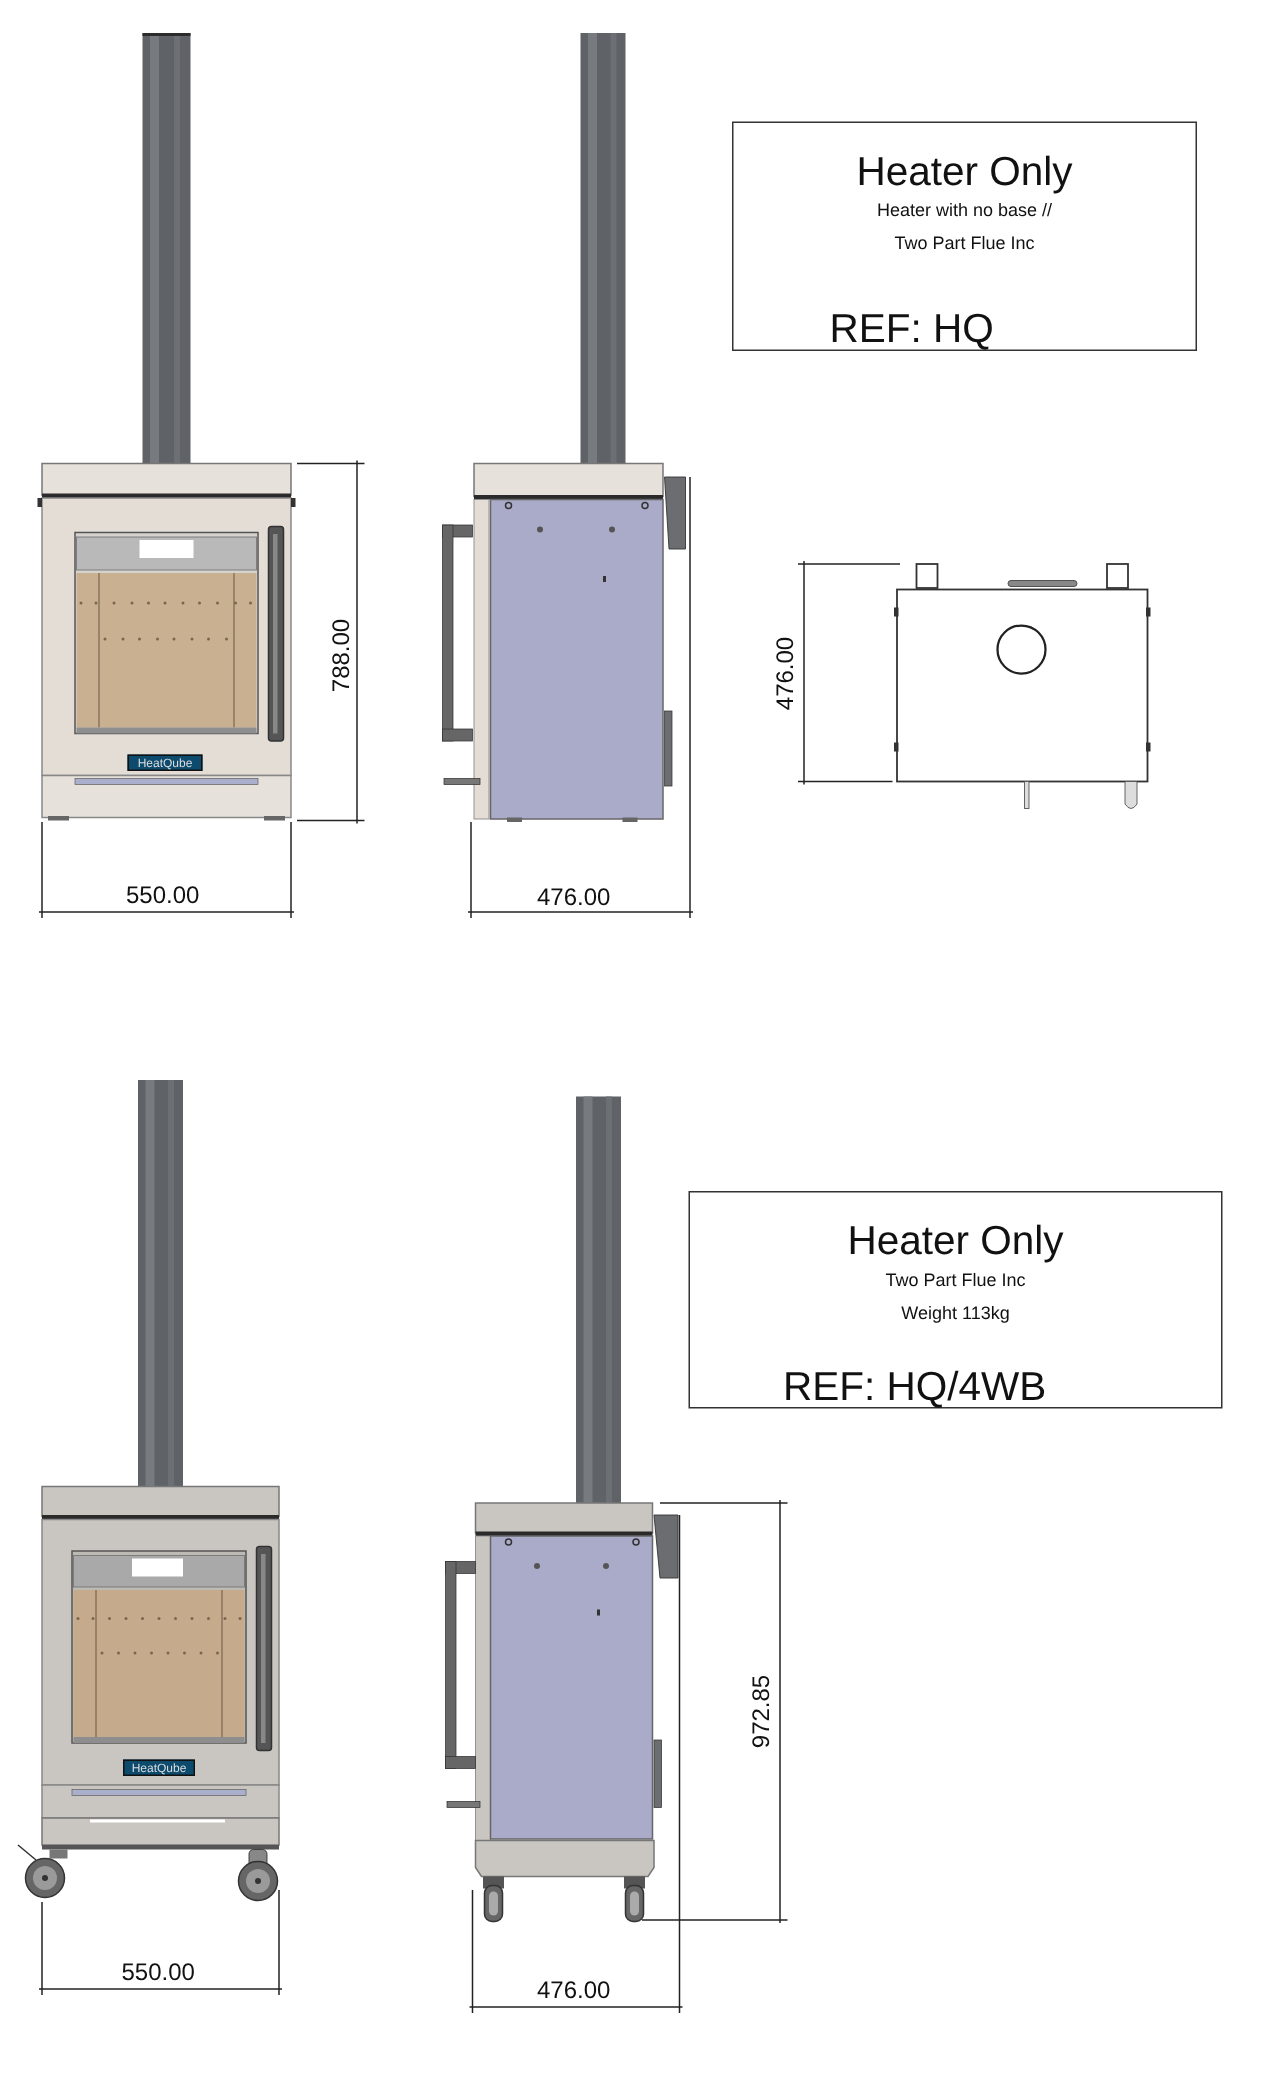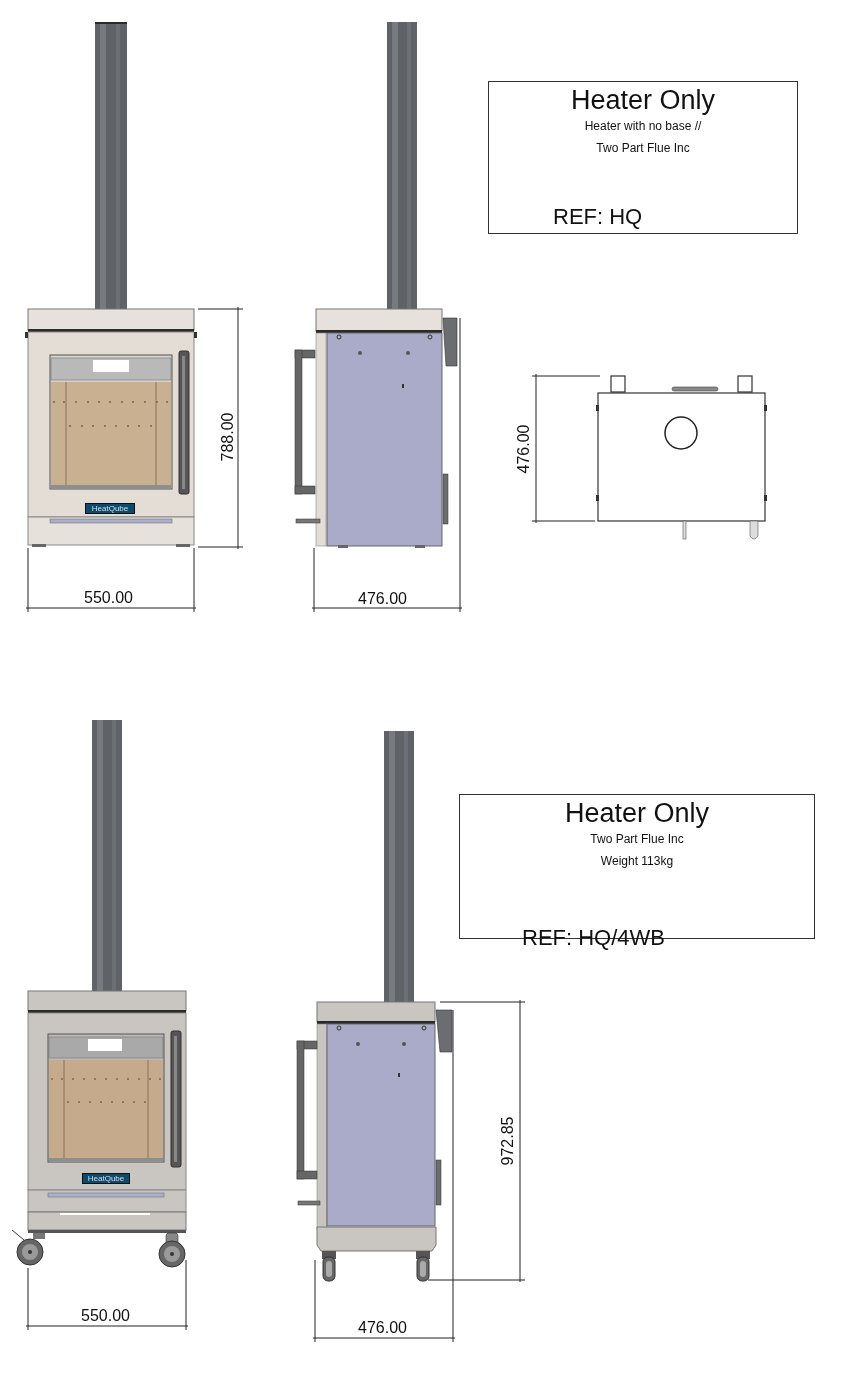--- a/index.html
+++ b/index.html
@@ -1,22 +1,22 @@
 <!DOCTYPE html>
 <html><head>
 <meta charset="utf-8">
 <style>
   html, body { margin:0; padding:0; background:#ffffff; }
   body { width:850px; height:1391px; position:relative; overflow:hidden; font-family:"Liberation Sans", sans-serif; color:#111; }
   .abs { position:absolute; }
   svg { position:absolute; left:0; top:0; }
   .infobox { position:absolute; border:1px solid #333; background:#fff; box-sizing:border-box; text-align:center; }
-  .infobox .title { font-size:27px; line-height:30px; margin-top:3px; }
+  .infobox .title { font-size:27px; line-height:30px; margin-top:17px; }
   .infobox .line { font-size:12px; line-height:22px; }
-  .infobox .ref { position:absolute; font-size:22px; left:0; }
+  .infobox .ref { position:absolute; font-size:27px; left:0; }
   .dim { position:absolute; font-size:16px; color:#111; white-space:nowrap; }
   .dim.v { transform:rotate(-90deg); transform-origin:center center; }
   .badge { position:absolute; font-size:8px; background:#0c4a6e; color:#ddd; border:1px solid #111; text-align:center; line-height:9px; }
 </style>
 </head>
 <body>
 
 <div>
 
   <div class="abs" style="left:0;top:0;width:260px;height:620px;">
@@ -276,15 +276,15 @@
       <line x1="520" y1="300" x2="520" y2="582" stroke="#222" stroke-width="1"></line>
     </svg>
     <div class="dim" style="left:358px;top:619px;">476.00</div>
     <div class="dim v" style="left:484px;top:432px;">972.85</div>
   </div>
 
   <div class="infobox" style="left:459px;top:794px;width:356px;height:145px;">
     <div class="title">Heater Only</div>
     <div class="line">Two Part Flue Inc</div>
     <div class="line">Weight 113kg</div>
-    <div class="ref" style="left:62px;top:114px;margin-top:16px;">REF: HQ/4WB</div>
+    <div class="ref" style="left:62px;top:114px;">REF: HQ/4WB</div>
   </div>
 </div>
 
 </body></html>

